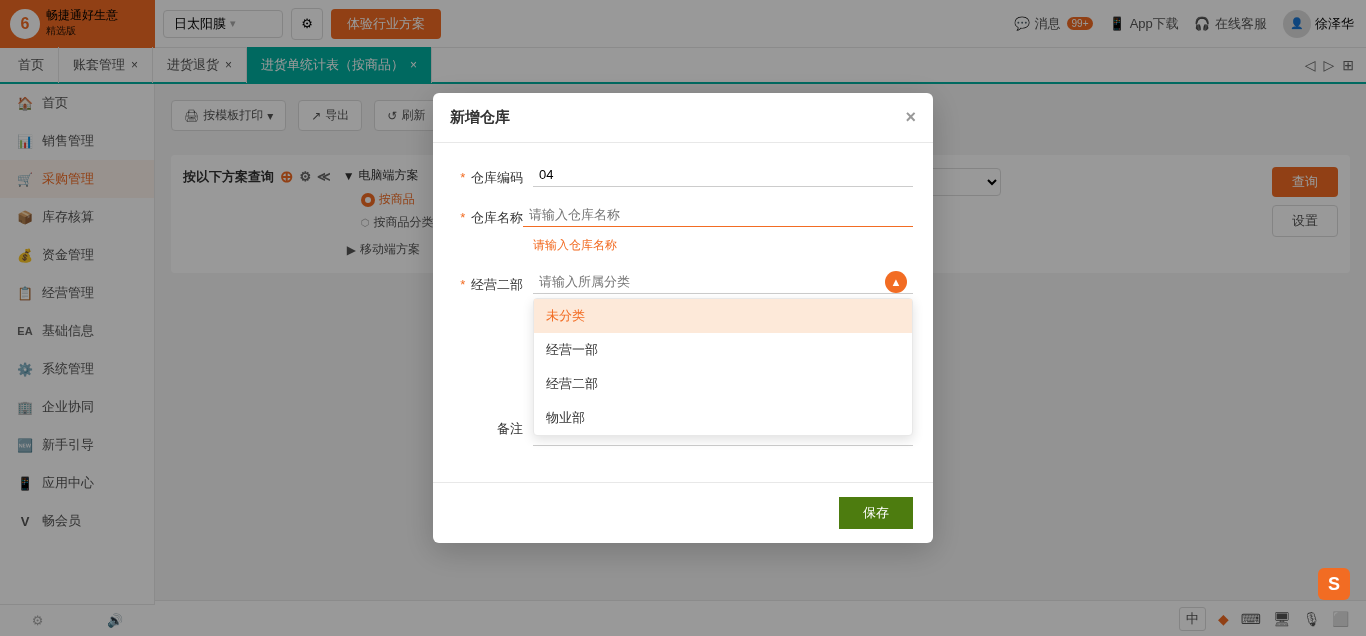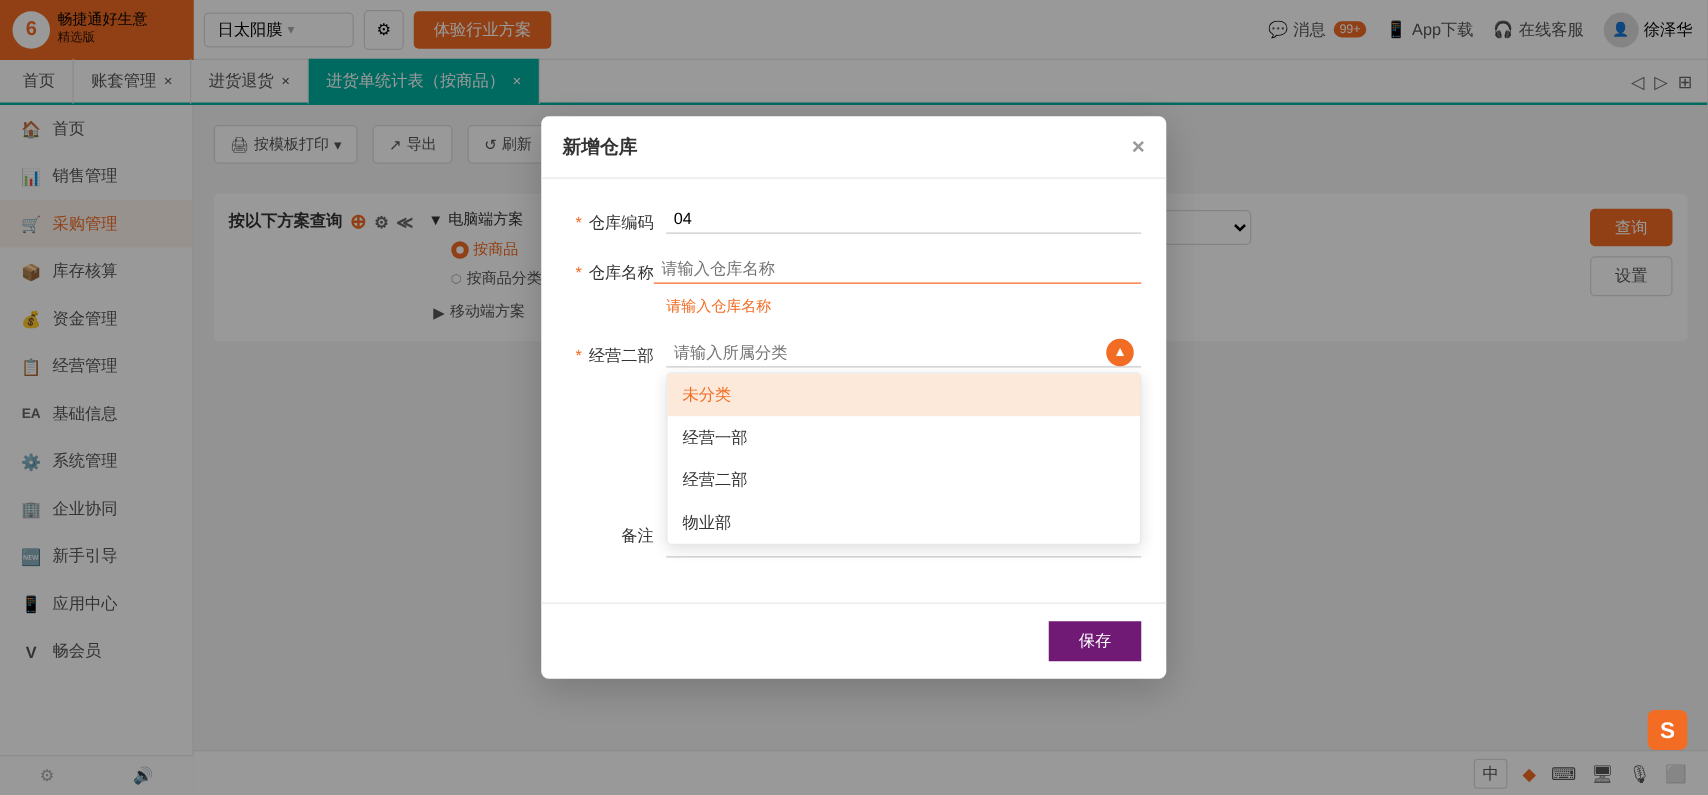--- a/index.html
+++ b/index.html
@@ -158,21 +158,21 @@
     .dropdown-item {
       padding: 8px 12px; cursor: pointer; font-size: 13px; color: #333;
     }
     .dropdown-item.selected { background: #fde9d9; color: #f26c23; }
 
     .modal-textarea {
       flex: 1; border: none; border-bottom: 1px solid #ccc; padding: 4px 6px;
       font-size: 13px; outline: none; resize: none; height: 32px; background: #fff;
     }
     .save-btn {
-      background: #701a75; color: #fff; border: none;
+      background: #4d7c0f; color: #fff; border: none;
       border-radius: 0; padding: 7px 24px; cursor: pointer; font-size: 13px;
     }
 
     
     ::-webkit-scrollbar { width: 4px; }
     ::-webkit-scrollbar-thumb { background: #ccc; border-radius: 2px; }
 
     
     .table-hint { display: flex; flex-direction: column; align-items: center; margin-top: 40px; gap: 16px; }
     .hint-step { display: flex; align-items: center; gap: 8px; color: #aaa; font-size: 13px; }

